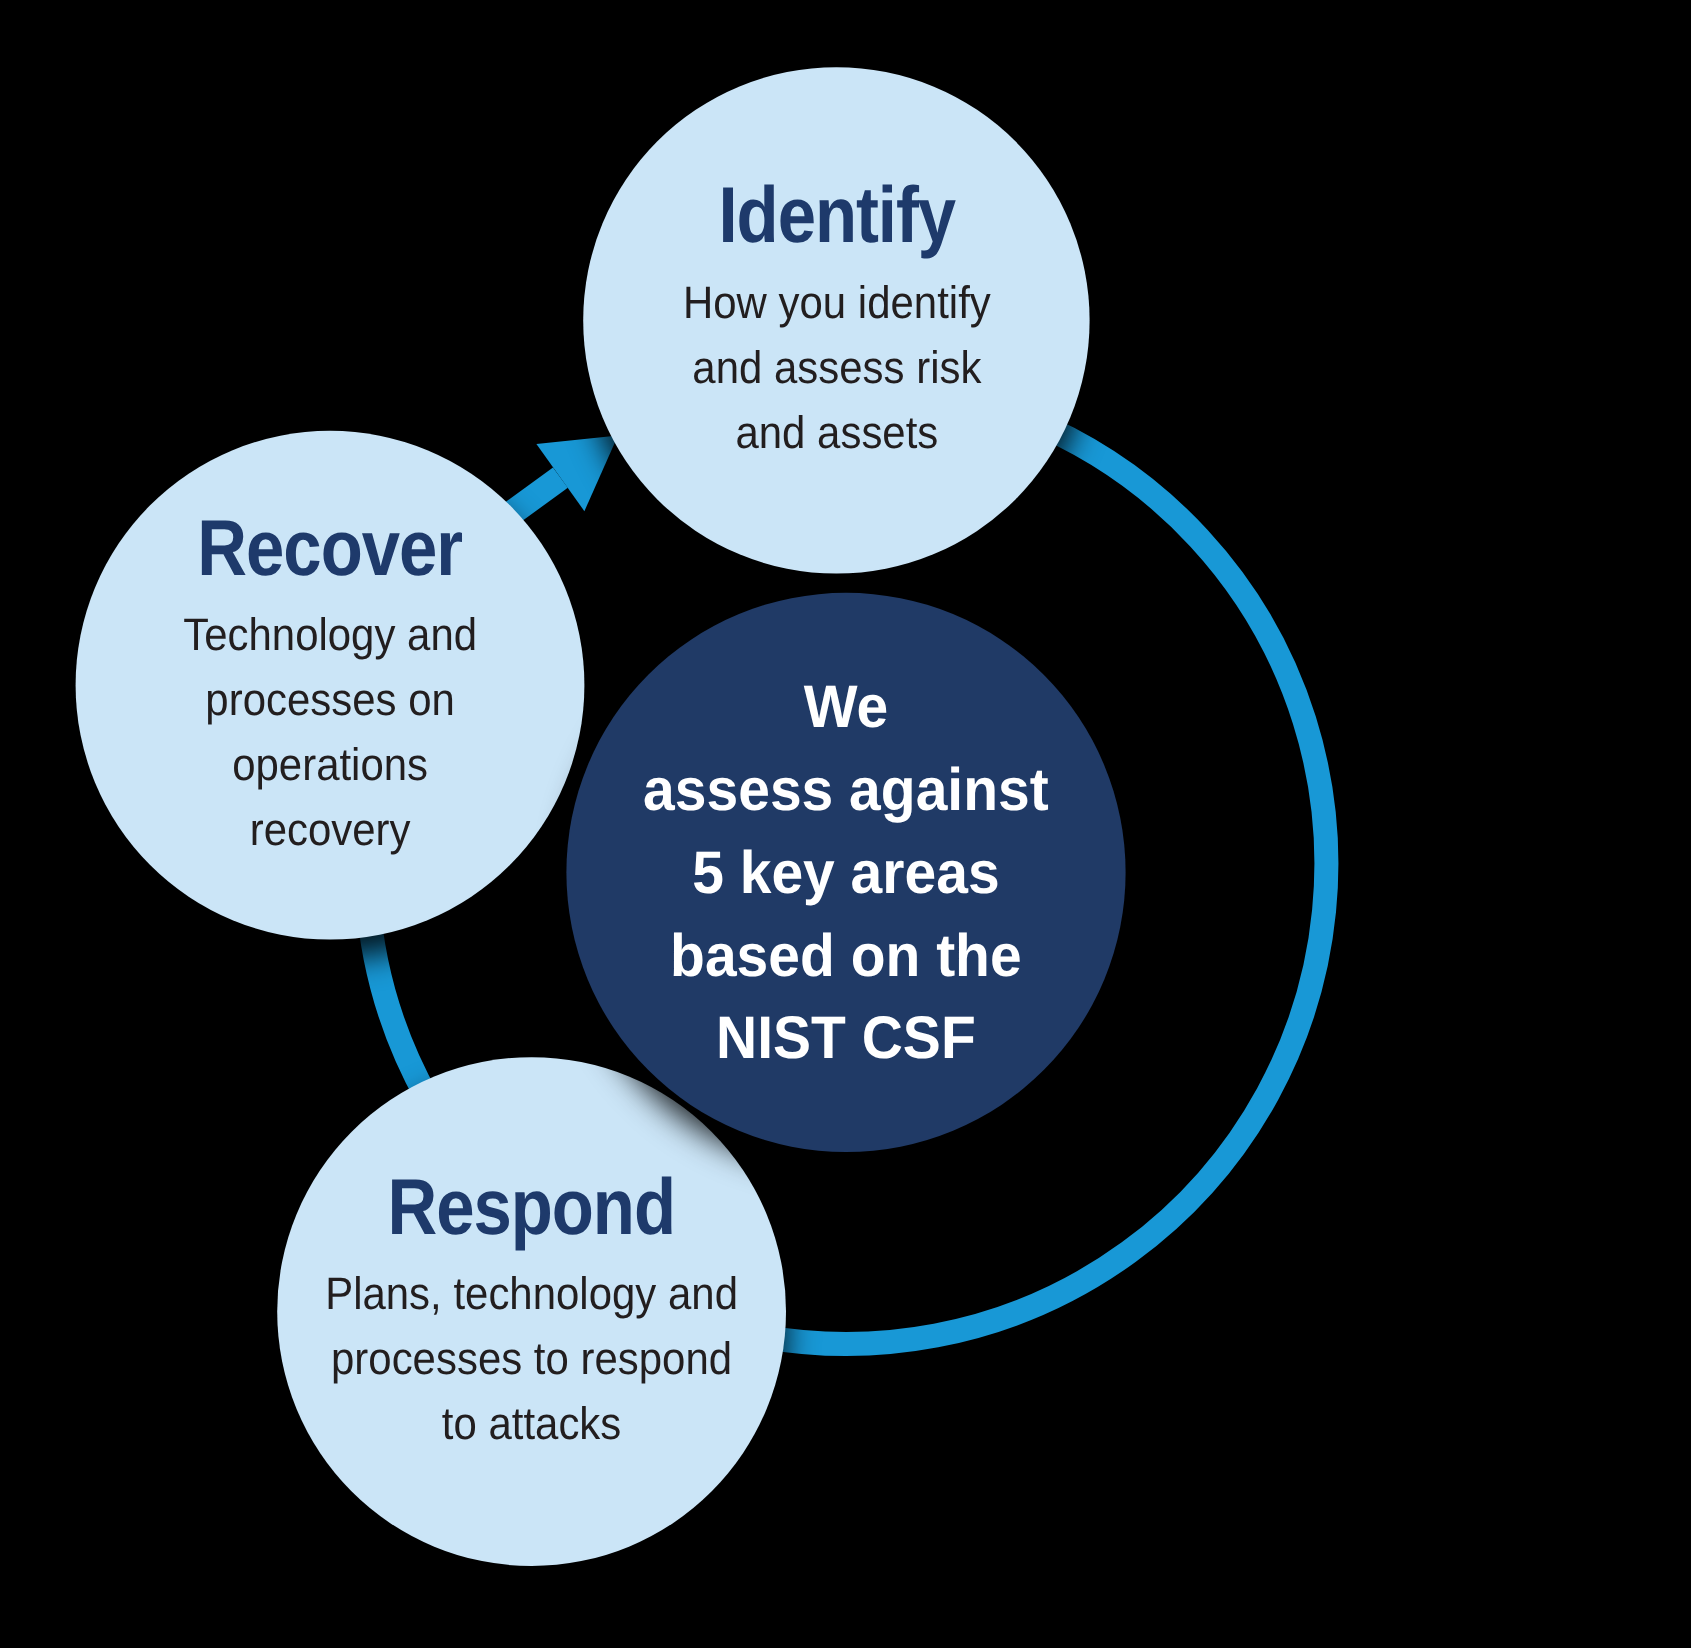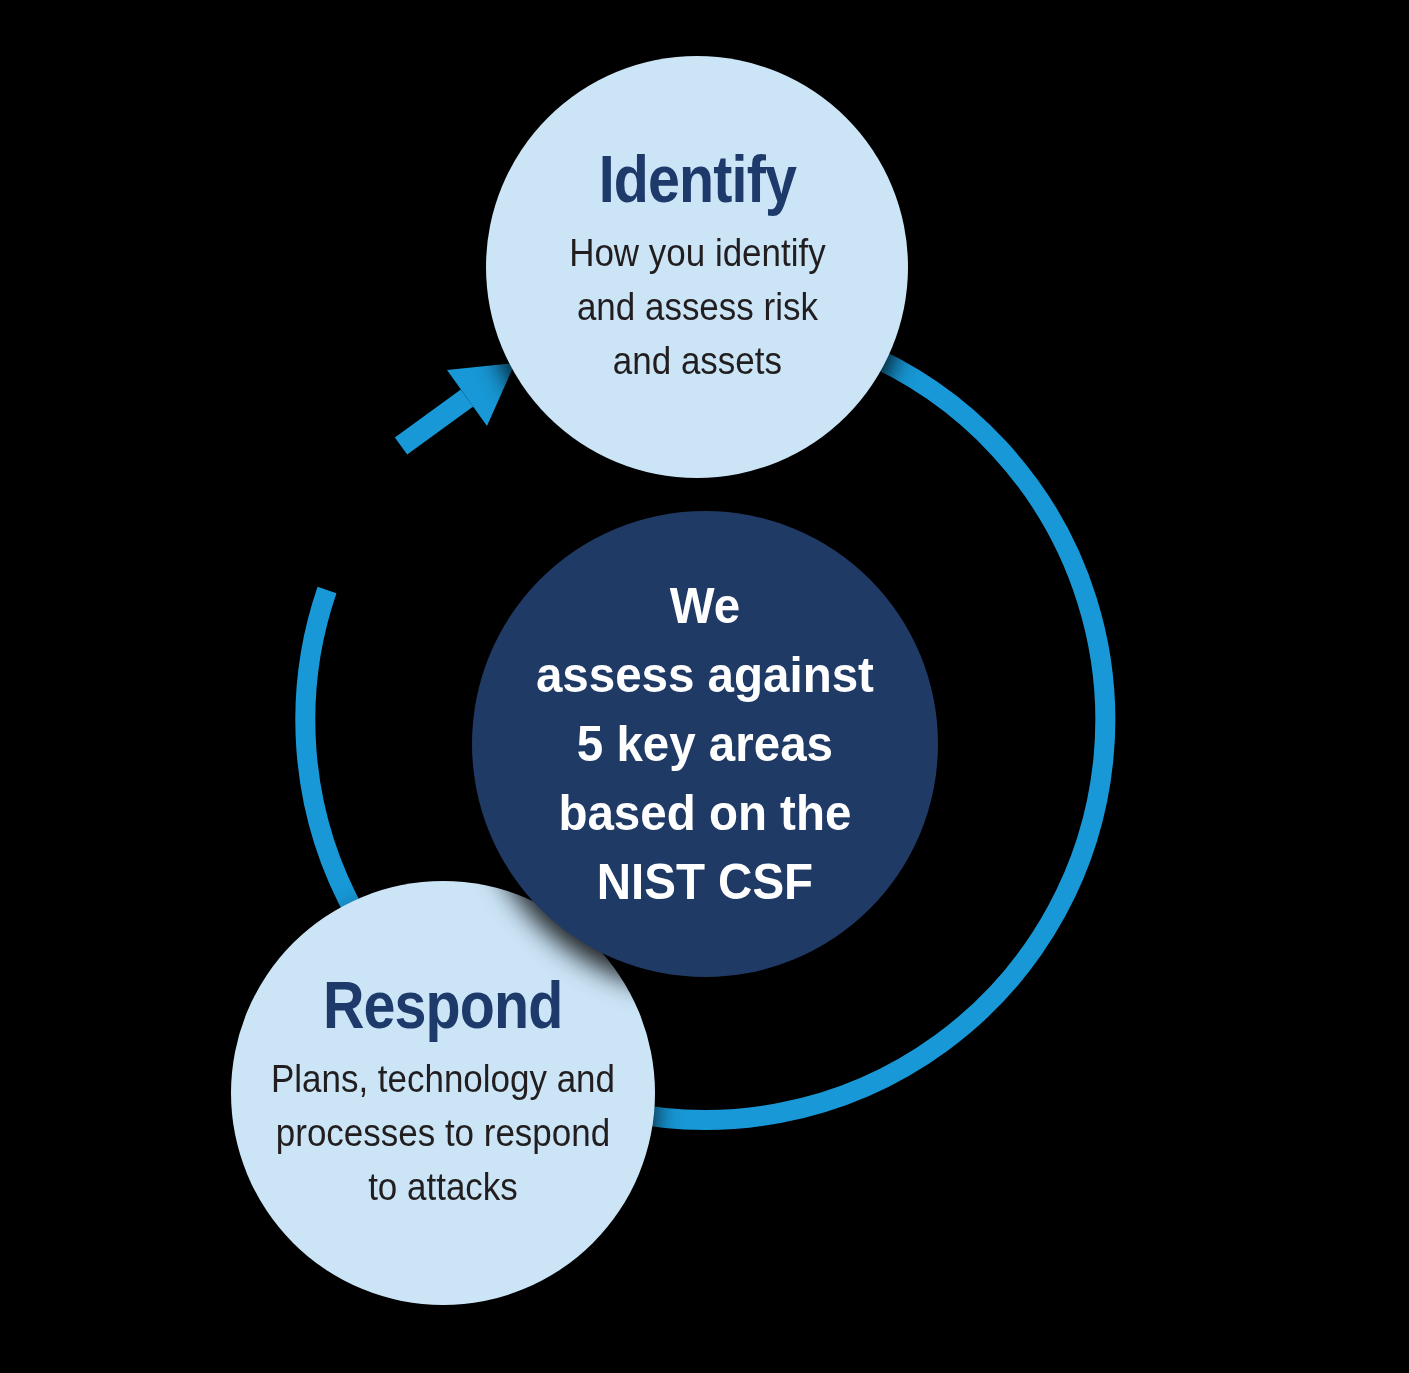--- a/index.html
+++ b/index.html
@@ -42,21 +42,21 @@
     font-size: 38px;
     line-height: 1.42;
     font-weight: normal;
     color: #221e1f;
     letter-spacing: 0;
     transform: scaleX(0.92);
     white-space: pre-line;
   }
   #center-circle {
     position: absolute;
-    left: 472px; top: 511px;
+    left: 472px; top: 494px;
     width: 466px; height: 466px;
     border-radius: 50%;
     background: #203a66;
     display: flex;
     align-items: center;
     justify-content: center;
     text-align: center;
     box-shadow: 0 16px 26px rgba(0,0,0,0.85);
   }
   #center-circle p {
@@ -96,20 +96,27 @@
 
 
 
   <div class="node" id="node-respond">
     <h2>Respond</h2>
     <p>Plans, technology and
 processes to respond
 to attacks</p>
   </div>
 
+  <div class="node" id="node-recover">
+    <h2>Recover</h2>
+    <p>Technology and
+processes on
+operations
+recovery</p>
+  </div>
 
   <div id="center-circle">
     <p>We
 assess against
 5 key areas
 based on the
 NIST CSF</p>
   </div>
 
 </div>

